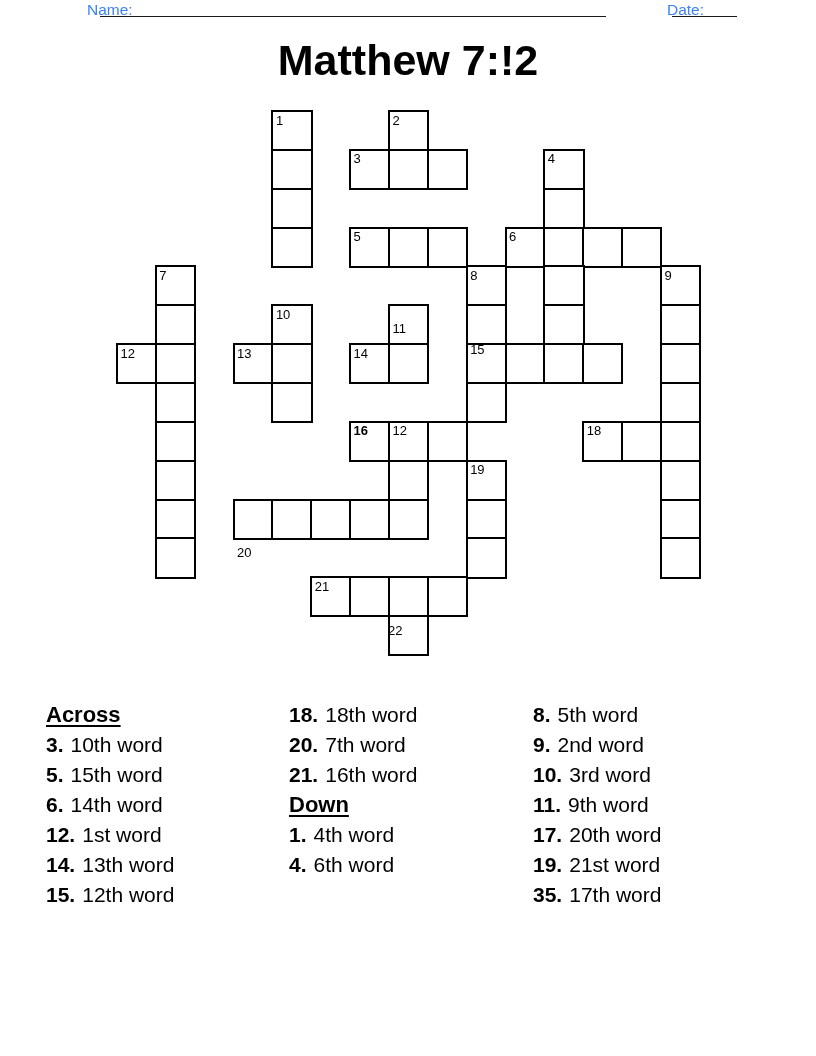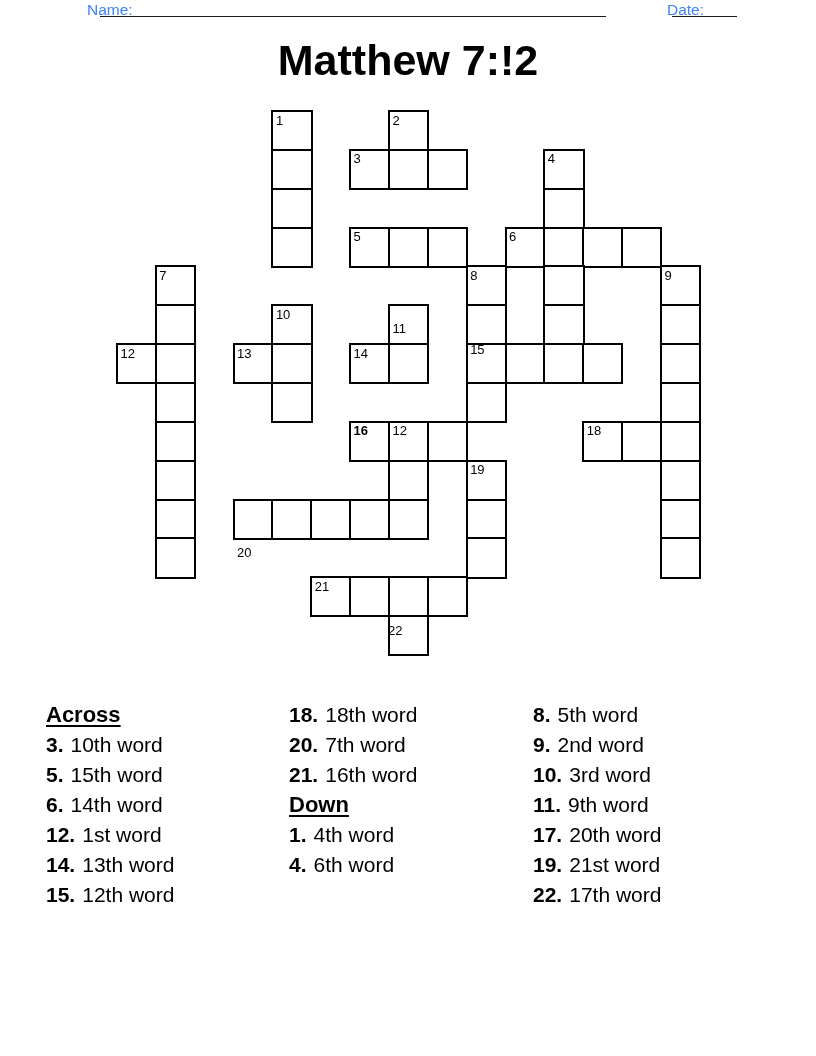--- a/index.html
+++ b/index.html
@@ -163,14 +163,14 @@
     <div class="clue"><b>1.</b><span>4th word</span></div>
     <div class="clue"><b>4.</b><span>6th word</span></div>
   </div>
 <div class="clue-col" id="clue-col-3">
     <div class="clue"><b>8.</b><span>5th word</span></div>
     <div class="clue"><b>9.</b><span>2nd word</span></div>
     <div class="clue"><b>10.</b><span>3rd word</span></div>
     <div class="clue"><b>11.</b><span>9th word</span></div>
     <div class="clue"><b>17.</b><span>20th word</span></div>
     <div class="clue"><b>19.</b><span>21st word</span></div>
-    <div class="clue"><b>22.</b><span>17th word</span></div>
+    <div class="clue"><b>35.</b><span>17th word</span></div>
   </div>
 
 </body></html>

